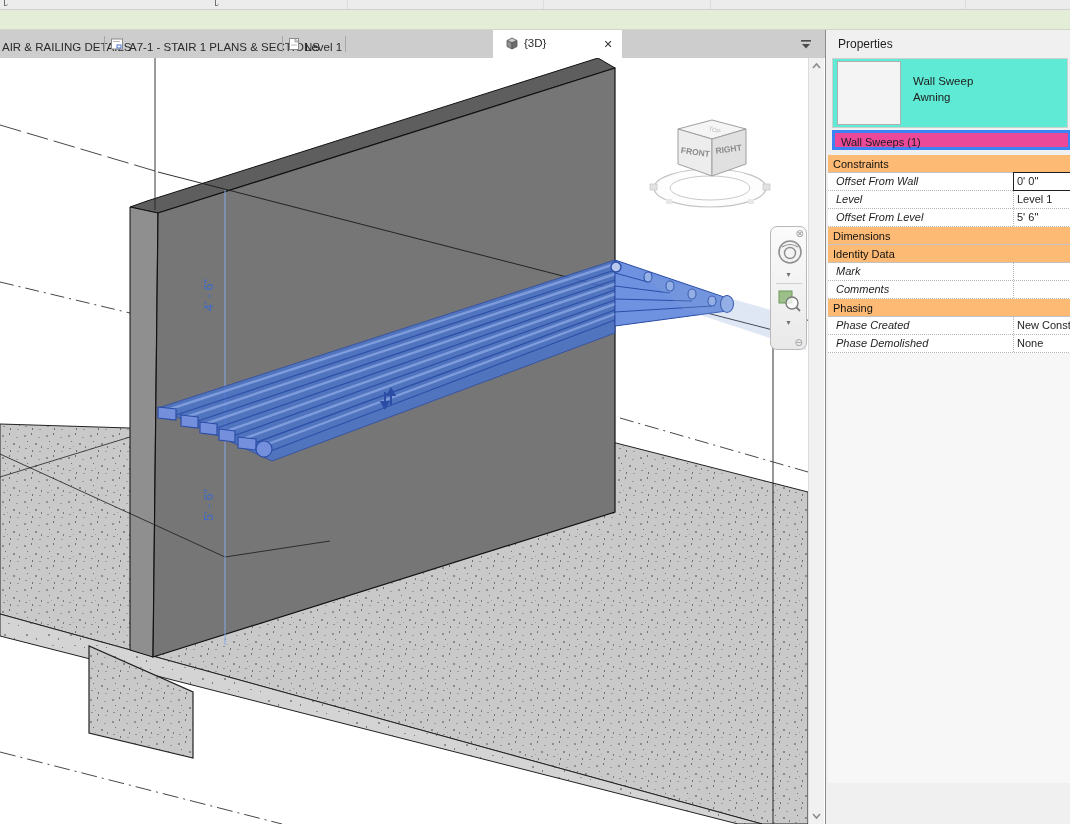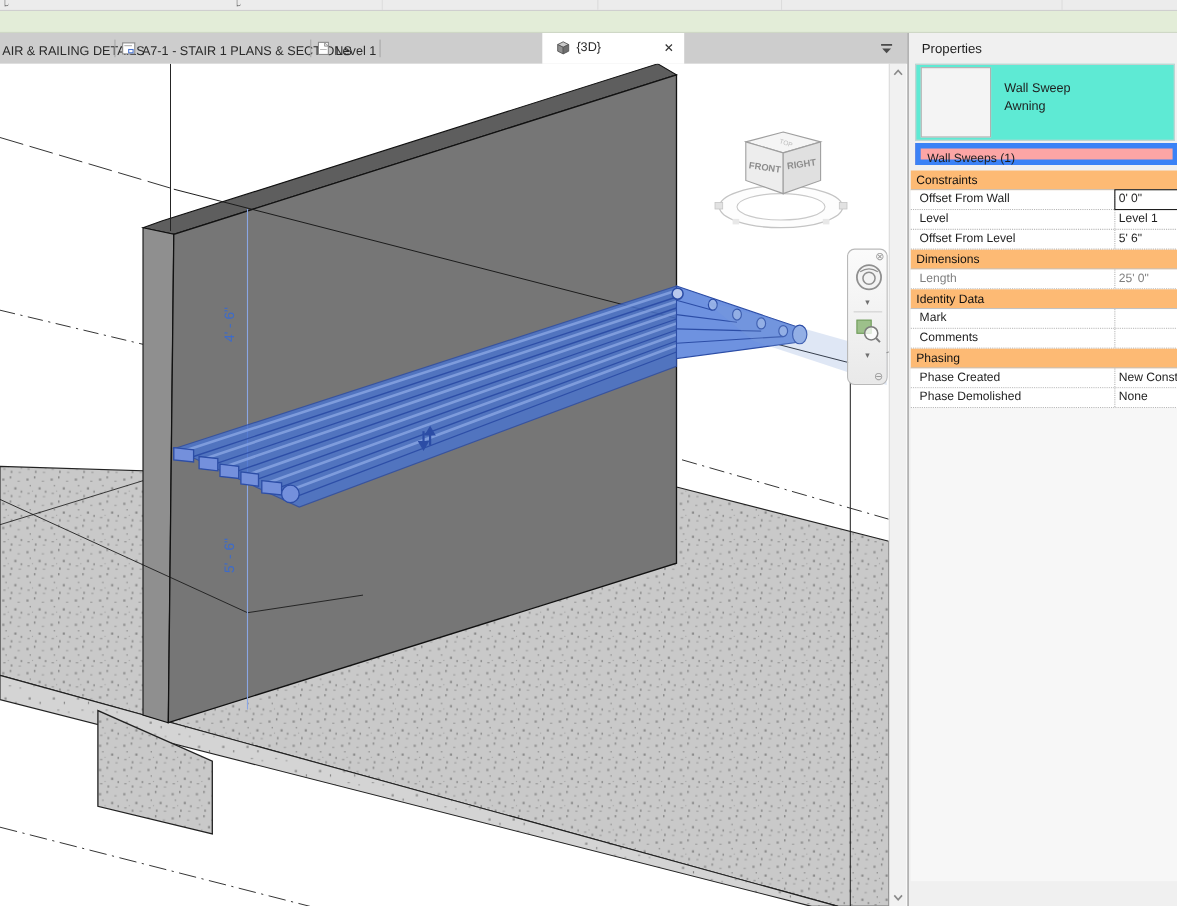--- a/index.html
+++ b/index.html
@@ -31,27 +31,27 @@
   .nav-x{position:absolute;right:2px;top:1px;font-size:10px;color:#9a9a9a;}
   .nav-min{position:absolute;right:3px;bottom:1px;font-size:10px;color:#9a9a9a;}
   .nav-div{position:absolute;left:5px;top:74px;width:26px;height:1px;background:#cfcfcf;}
   
   .props{left:825px;top:30px;width:245px;height:794px;background:#f0f0f0;border-left:1px solid #8c8c8c;box-sizing:border-box;}
   .props-title{position:absolute;left:12px;top:7px;font-size:12px;color:#1e1e1e;}
   .type-selector{position:absolute;left:6px;top:28px;width:236px;height:70px;background:#5eead4;border:1px solid #d0d0d0;box-sizing:border-box;}
   .type-thumb{position:absolute;left:4px;top:2px;width:64px;height:64px;background:#f4f4f4;border:1px solid #b0b0b0;box-sizing:border-box;}
   .type-fam{position:absolute;left:80px;top:16px;font-size:11.5px;}
   .type-name{position:absolute;left:80px;top:32px;font-size:11.5px;}
-  .sel-combo{position:absolute;left:6px;top:100px;width:239px;height:20px;background:#fca5a5;border:5px solid #3b82f6;
+  .sel-combo{position:absolute;left:6px;top:100px;width:239px;height:20px;background:#ec4899;border:3px solid #3b82f6;
              box-sizing:border-box;font-size:11px;line-height:18px;padding-left:6px;}
   .pgrid{position:absolute;left:2px;top:125px;width:243px;}
   .phead{height:18px;background:#fdba74;border-bottom:1px solid #c2c2c2;font-size:11px;line-height:18px;padding-left:5px;box-sizing:border-box;color:#111;}
   .prow{display:flex;height:18px;background:#fff;border-bottom:1px dotted #b5b5b5;box-sizing:border-box;font-size:11px;}
   .plabel{width:186px;padding-left:8px;line-height:17px;border-right:1px dotted #b5b5b5;box-sizing:border-box;
-          white-space:nowrap;overflow:hidden;}
+          white-space:nowrap;overflow:hidden;font-style:italic;}
   .pval{flex:1;line-height:17px;padding-left:3px;white-space:nowrap;overflow:hidden;box-sizing:border-box;}
   .ro{color:#7f7f7f;}
   .editbox{outline:1px solid #1f1f1f;background:#fff;}
   .pgrid-tail{height:430px;background:#f7f7f7;}
   svg text{user-select:none;}
 </style>
 </head>
 <body>
 
 <div class="app">
@@ -288,24 +288,20 @@
       <div class="prow">
         <div class="plabel">Level</div>
         <div class="pval">Level 1</div>
       </div>
       <div class="prow">
         <div class="plabel">Offset From Level</div>
         <div class="pval">5' 6"</div>
       </div>
 
       <div class="phead">Dimensions</div>
-      <div class="prow">
-        <div class="plabel ro">Length</div>
-        <div class="pval ro">25' 0"</div>
-      </div>
 
       <div class="phead">Identity Data</div>
       <div class="prow">
         <div class="plabel">Mark</div>
         <div class="pval"></div>
       </div>
       <div class="prow">
         <div class="plabel">Comments</div>
         <div class="pval"></div>
       </div>

